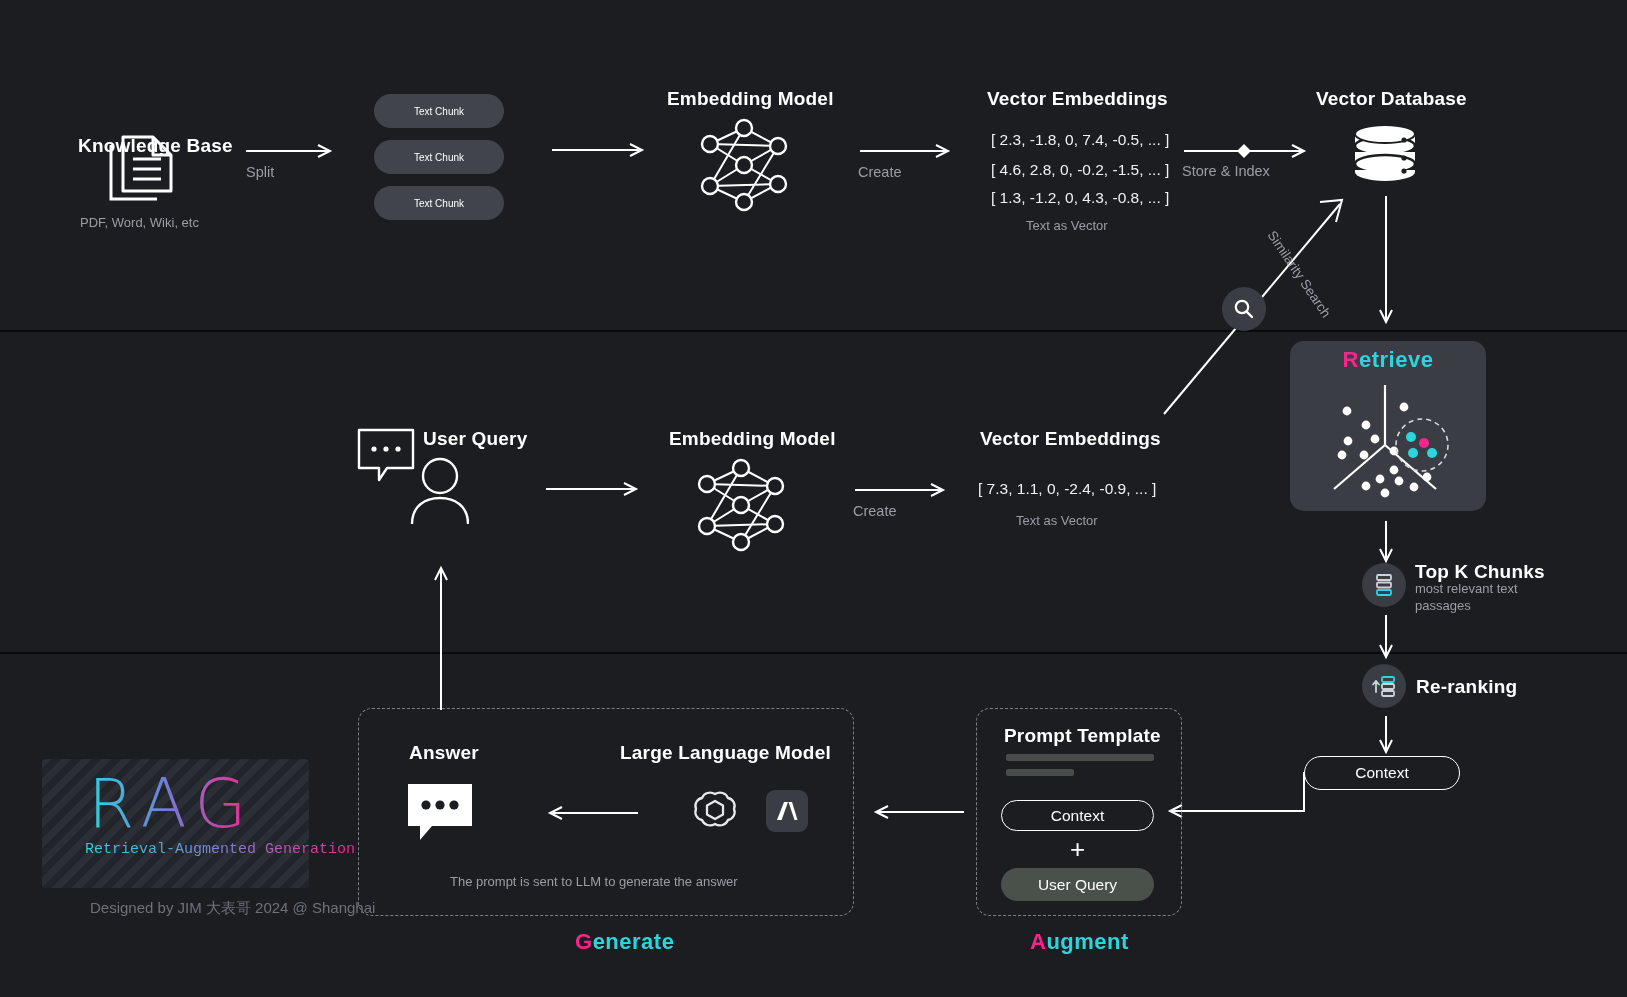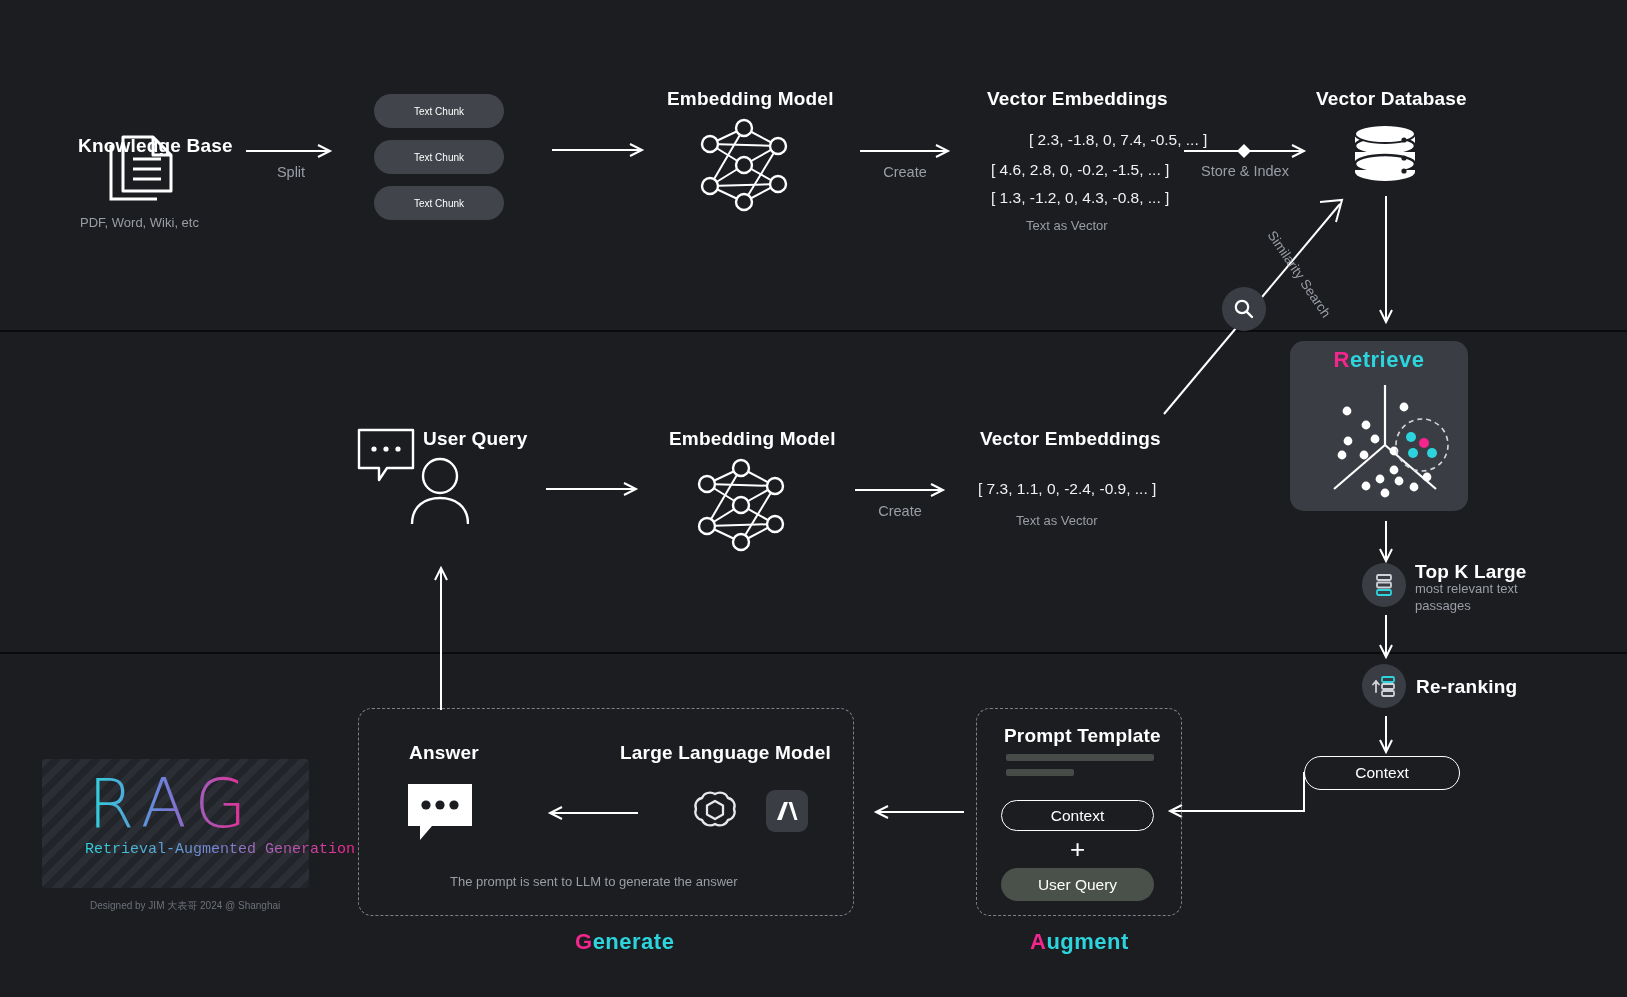--- a/index.html
+++ b/index.html
@@ -36,21 +36,20 @@
   }
   .vecline {
     font-size: 15.5px;
     color: #f0f1f3;
     white-space: nowrap;
   }
   .arrowlabel {
     font-size: 14.5px;
     color: #9a9ea5;
     white-space: nowrap;
-    text-align: center;
   }
 
   
   .pill {
     display: flex; align-items: center; justify-content: center;
     background: #41454b;
     border-radius: 22px;
     font-size: 10px;
     color: #ffffff;
     white-space: nowrap;
@@ -121,21 +120,21 @@
     font-size: 15px;
     background: linear-gradient(90deg, #2dd4dd 0%, #7b86d4 48%, #f4268e 100%);
     -webkit-background-clip: text;
     background-clip: text;
     color: transparent;
     -webkit-text-fill-color: transparent;
     white-space: nowrap;
     font-family: Liberation Mono, monospace;
   }
   .credit {
-    font-size: 10px;
+    font-size: 15px;
     color: #6d7179;
     white-space: nowrap;
   }
   .tmpl-bar { background: #474c48; border-radius: 2px; height: 7px; }
   .plus { font-size: 26px; color: #ffffff; line-height: 1; font-weight: 300; }
   .simlabel {
     font-size: 13.5px;
     color: #9a9ea5;
     white-space: nowrap;
     transform: rotate(56deg);
@@ -219,21 +218,21 @@
 
   <div class="abs" style="left:860px; top:143px;">
     <svg width="94" height="16" viewBox="0 0 94 16">
       <line x1="0" y1="8" x2="86" y2="8" stroke="#fff" stroke-width="2"></line>
       <polyline points="76,2 88,8 76,14" fill="none" stroke="#fff" stroke-width="2"></polyline>
     </svg>
   </div>
   <div class="abs arrowlabel" style="left:858px; top:164px; width:94px;">Create</div>
 
   <div class="abs heading" style="left:987px; top:88px;">Vector Embeddings</div>
-  <div class="abs vecline" style="left:1029px; top:131px;">[ 2.3, -1.8, 0, 7.4, -0.5, ... ]</div>
+  <div class="abs vecline" style="left:991px; top:131px;">[ 2.3, -1.8, 0, 7.4, -0.5, ... ]</div>
   <div class="abs vecline" style="left:991px; top:161px;">[ 4.6, 2.8, 0, -0.2, -1.5, ... ]</div>
   <div class="abs vecline" style="left:991px; top:189px;">[ 1.3, -1.2, 0, 4.3, -0.8, ... ]</div>
   <div class="abs sublabel" style="left:1026px; top:218px;">Text as Vector</div>
 
   <div class="abs" style="left:1184px; top:142px;">
     <svg width="126" height="18" viewBox="0 0 126 18">
       <line x1="0" y1="9" x2="118" y2="9" stroke="#fff" stroke-width="2"></line>
       <polyline points="108,3 120,9 108,15" fill="none" stroke="#fff" stroke-width="2"></polyline>
       <polygon points="60,2 67,9 60,16 53,9" fill="#fff"></polygon>
     </svg>
@@ -335,21 +334,21 @@
       <line x1="0" y1="8" x2="86" y2="8" stroke="#fff" stroke-width="2"></line>
       <polyline points="76,2 88,8 76,14" fill="none" stroke="#fff" stroke-width="2"></polyline>
     </svg>
   </div>
   <div class="abs arrowlabel" style="left:853px; top:503px; width:94px;">Create</div>
 
   <div class="abs heading" style="left:980px; top:428px;">Vector Embeddings</div>
   <div class="abs vecline" style="left:978px; top:480px;">[ 7.3, 1.1, 0, -2.4, -0.9, ... ]</div>
   <div class="abs sublabel" style="left:1016px; top:513px;">Text as Vector</div>
 
-  <div class="abs panel" style="left:1290px; top:341px; width:178px; height:170px;">
+  <div class="abs panel" style="left:1290px; top:341px; width:196px; height:170px;">
     <div class="stage-label" style="text-align:center; margin-top:6px;">
       <span class="pink">R</span><span class="cyan">etrieve</span>
     </div>
     <svg width="190" height="132" viewBox="0 0 190 132">
       <g stroke="#fff" stroke-width="2.2" fill="none">
         <line x1="95" y1="12" x2="95" y2="72"></line>
         <line x1="95" y1="72" x2="44" y2="116"></line>
         <line x1="95" y1="72" x2="146" y2="116"></line>
       </g>
       <g fill="#ffffff">
@@ -384,21 +383,21 @@
     </svg>
   </div>
 
   <div class="abs circ-icon" style="left:1362px; top:563px; width:44px; height:44px;">
     <svg width="22" height="24" viewBox="0 0 22 24">
       <rect x="4" y="2" width="14" height="5" rx="1.2" fill="none" stroke="#cfd2d6" stroke-width="1.8"></rect>
       <rect x="4" y="9.5" width="14" height="5" rx="1.2" fill="none" stroke="#cfd2d6" stroke-width="1.8"></rect>
       <rect x="4" y="17" width="14" height="5" rx="1.2" fill="none" stroke="#2dd4dd" stroke-width="1.8"></rect>
     </svg>
   </div>
-  <div class="abs heading" style="left:1415px; top:561px;">Top K Large</div>
+  <div class="abs heading" style="left:1415px; top:561px;">Top K Chunks</div>
   <div class="abs sublabel" style="left:1415px; top:581px;">most relevant text</div>
   <div class="abs sublabel" style="left:1415px; top:598px;">passages</div>
 
   <div class="abs" style="left:1377px; top:615px;">
     <svg width="18" height="48" viewBox="0 0 18 48">
       <line x1="9" y1="0" x2="9" y2="40" stroke="#fff" stroke-width="2"></line>
       <polyline points="3,30 9,42 15,30" fill="none" stroke="#fff" stroke-width="2"></polyline>
     </svg>
   </div>
 

